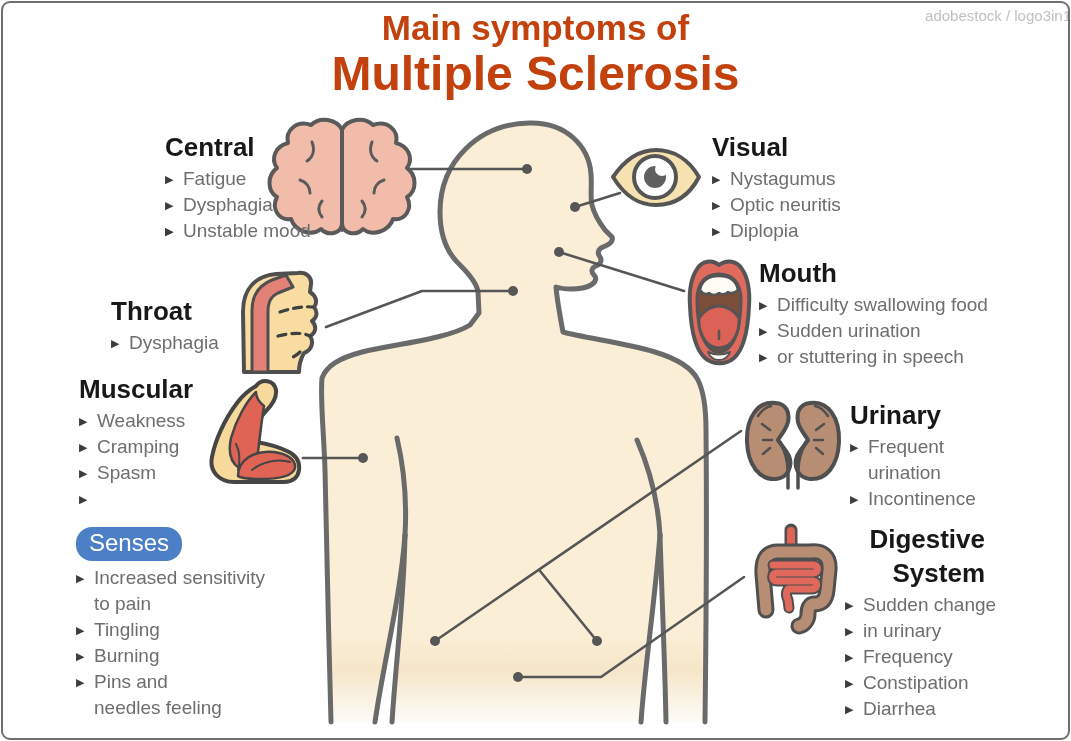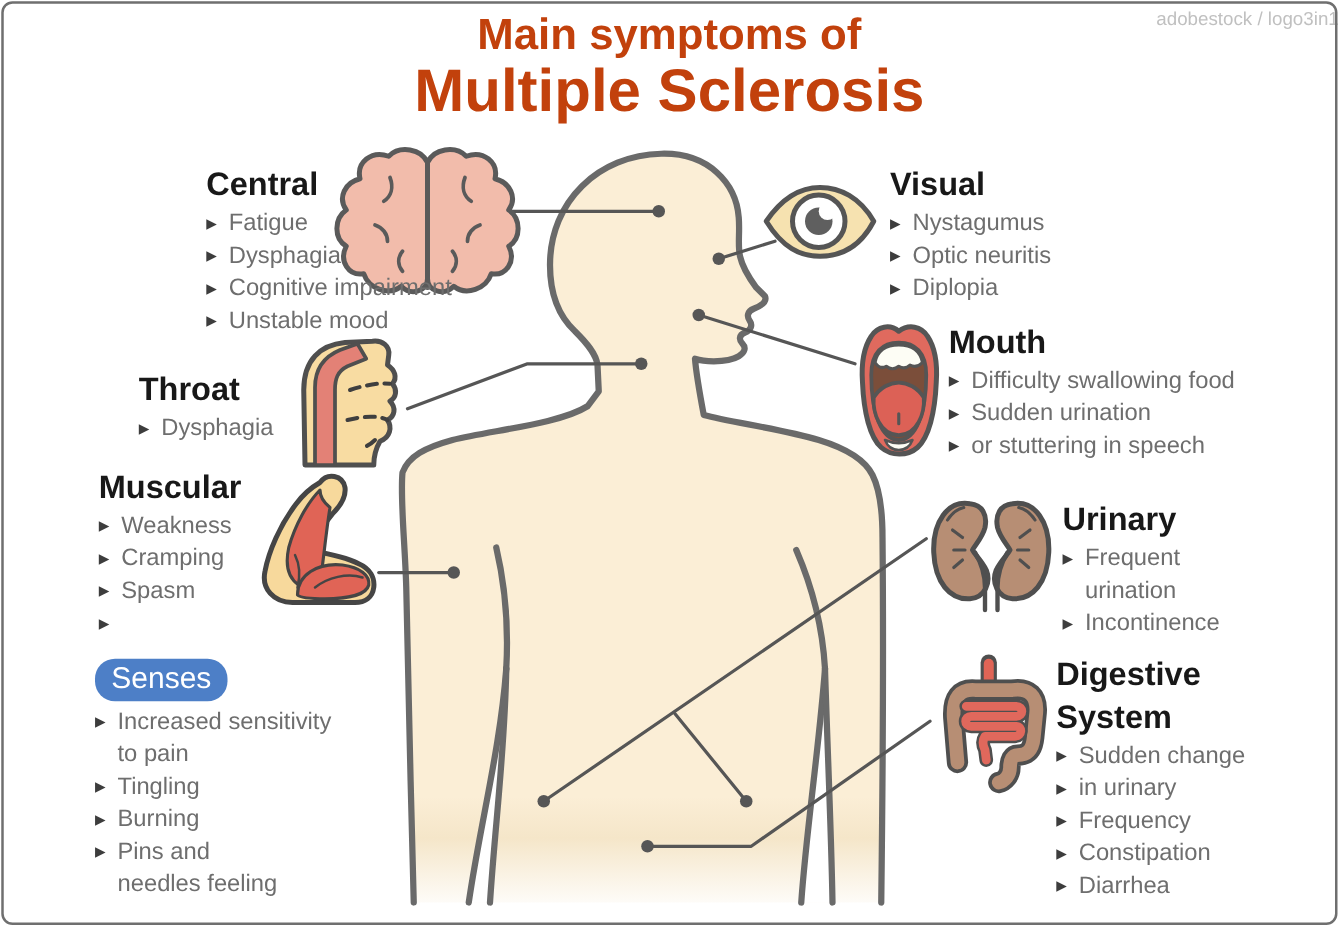--- a/index.html
+++ b/index.html
@@ -24,21 +24,21 @@
   .sec li .b{position:absolute;left:0;top:0;font-size:11px;line-height:26px;color:#3d3d3d;}
 
   #sec-central{left:165px;top:130px;}
   #sec-visual{left:712px;top:130px;}
   #sec-throat{left:111px;top:294px;}
   #sec-mouth{left:759px;top:256px;width:280px;}
   #sec-muscular{left:79px;top:372px;}
   #sec-senses{left:76px;top:527px;}
   #sec-urinary{left:850px;top:398px;}
   #sec-digestive{left:845px;top:522px;}
-  #sec-digestive h2{width:140px;}
+  #sec-digestive h2{width:140px;text-align:right;}
 
   #senses-badge{display:inline-block;background:#4d7fc7;color:#ffffff;font-size:24px;
     line-height:30px;padding:1px 13px 3px;border-radius:16px;margin-bottom:2px;}
 </style>
 </head>
 <body>
 
 <div id="stage">
 
   <svg id="diagram-svg" viewBox="0 0 1071 741">
@@ -171,21 +171,21 @@
     <div class="t1">Main symptoms of</div>
     <div class="t2">Multiple Sclerosis</div>
   </div>
   <div id="watermark">adobestock / logo3in1</div>
 
   <div class="sec" id="sec-central">
     <h2>Central</h2>
     <ul>
       <li><span class="b">▶</span><span>Fatigue</span></li>
       <li><span class="b">▶</span><span>Dysphagia</span></li>
-      <li><span class="b">▶</span><span>Cognitive impairment</span></li>
+      <li><span class="b">▶</span></li>
       <li><span class="b">▶</span><span>Unstable mood</span></li>
     </ul>
   </div>
 
   <div class="sec" id="sec-visual">
     <h2>Visual</h2>
     <ul>
       <li><span class="b">▶</span><span>Nystagumus</span></li>
       <li><span class="b">▶</span><span>Optic neuritis</span></li>
       <li><span class="b">▶</span><span>Diplopia</span></li>

